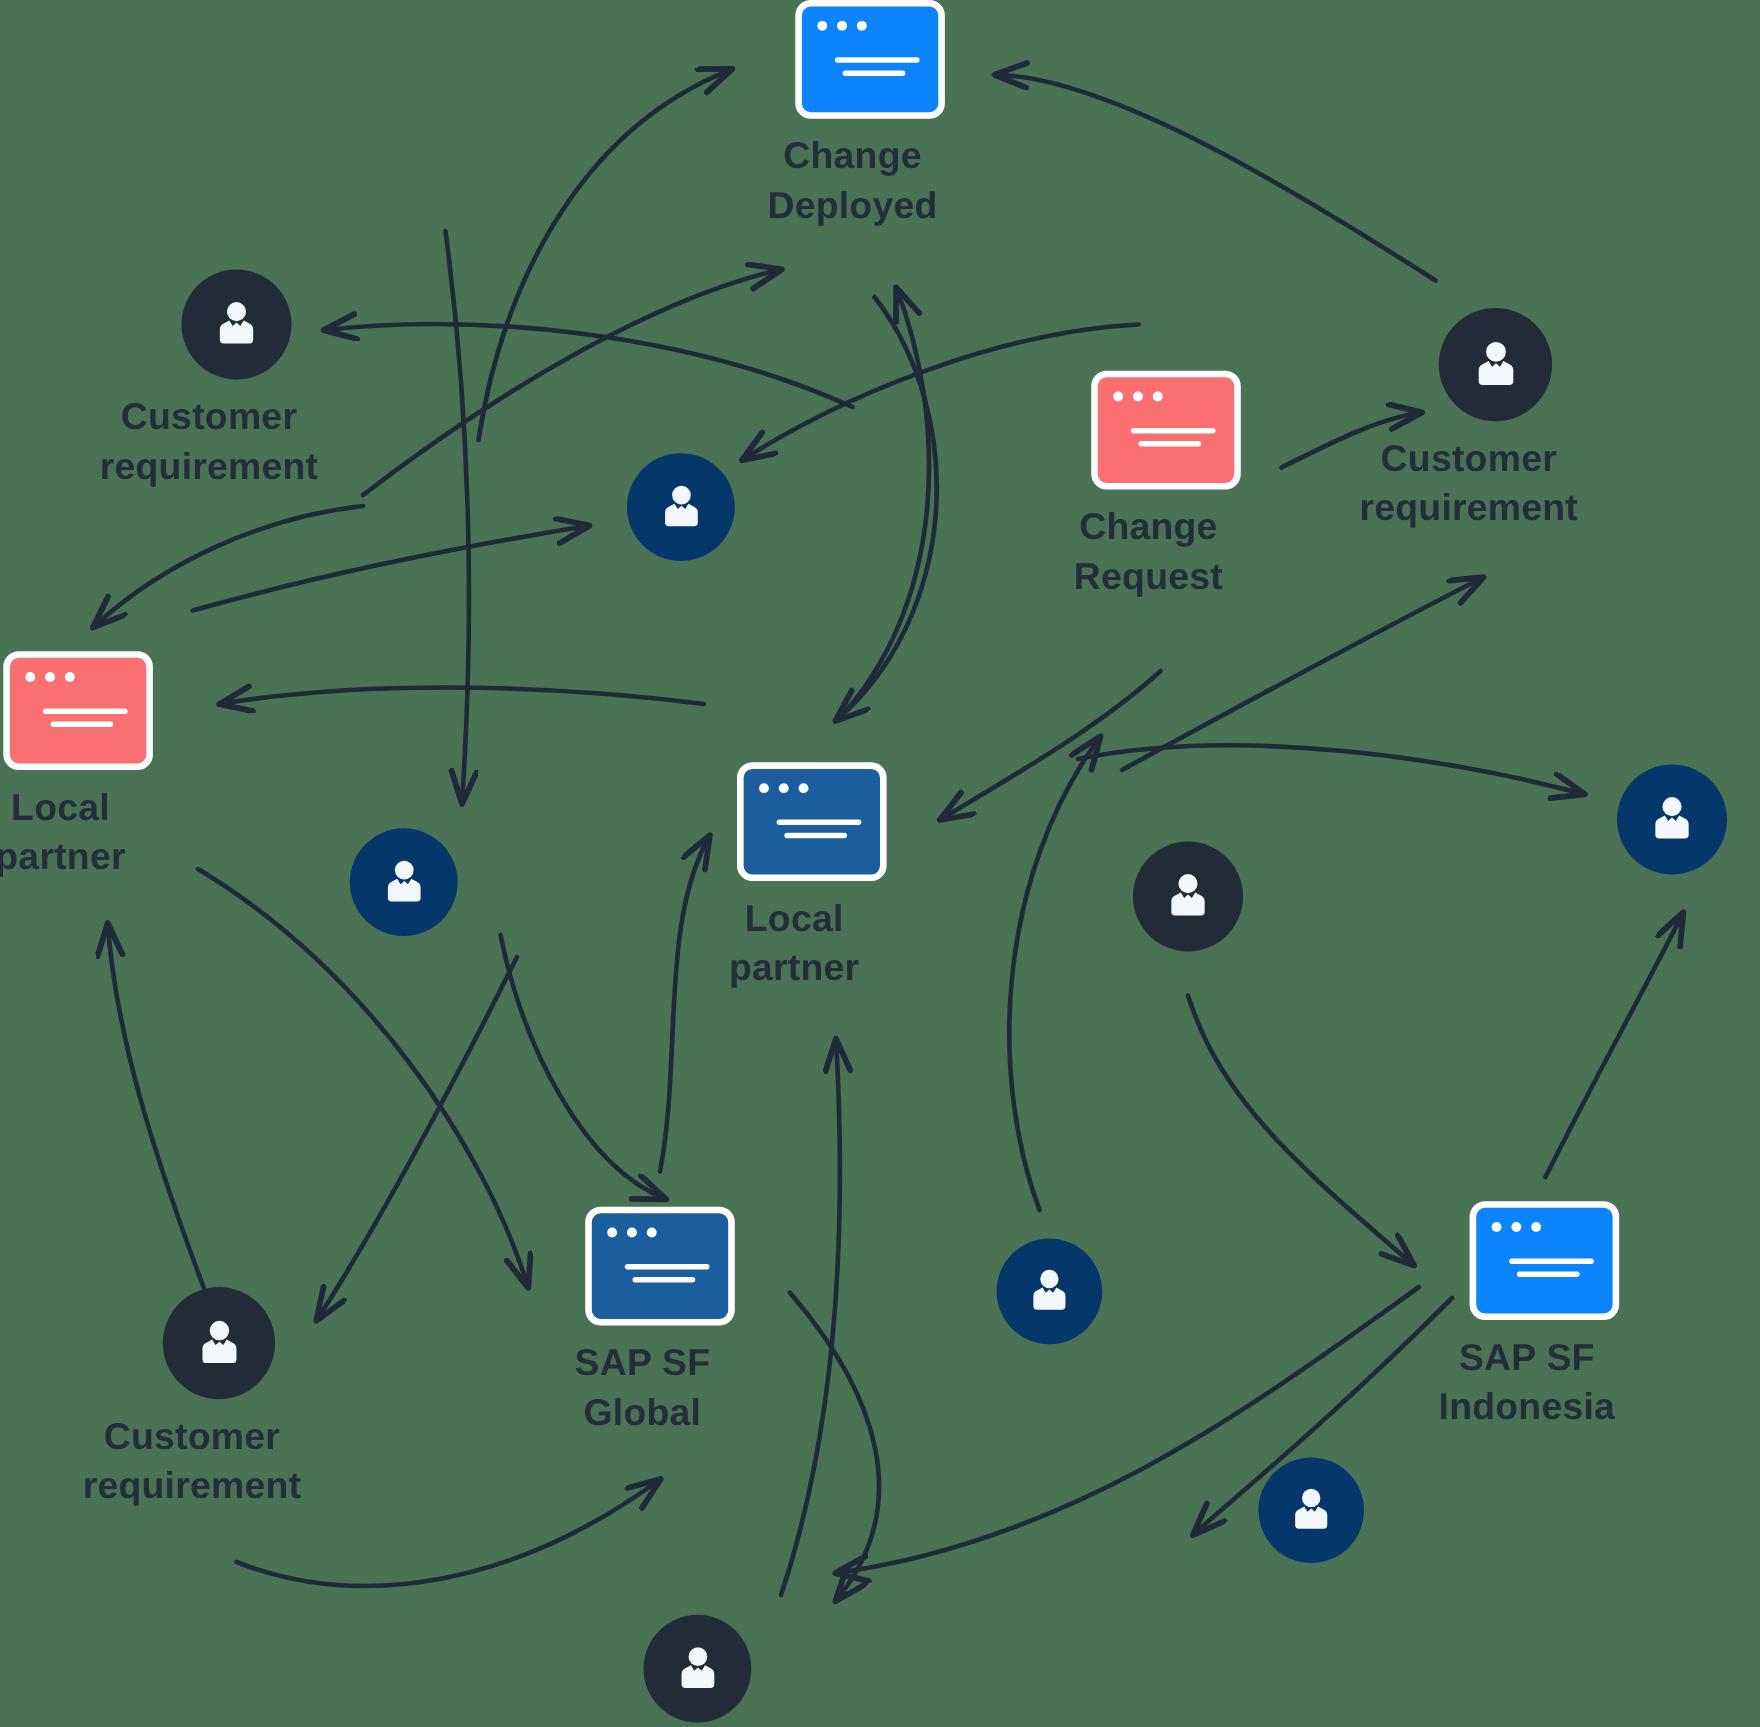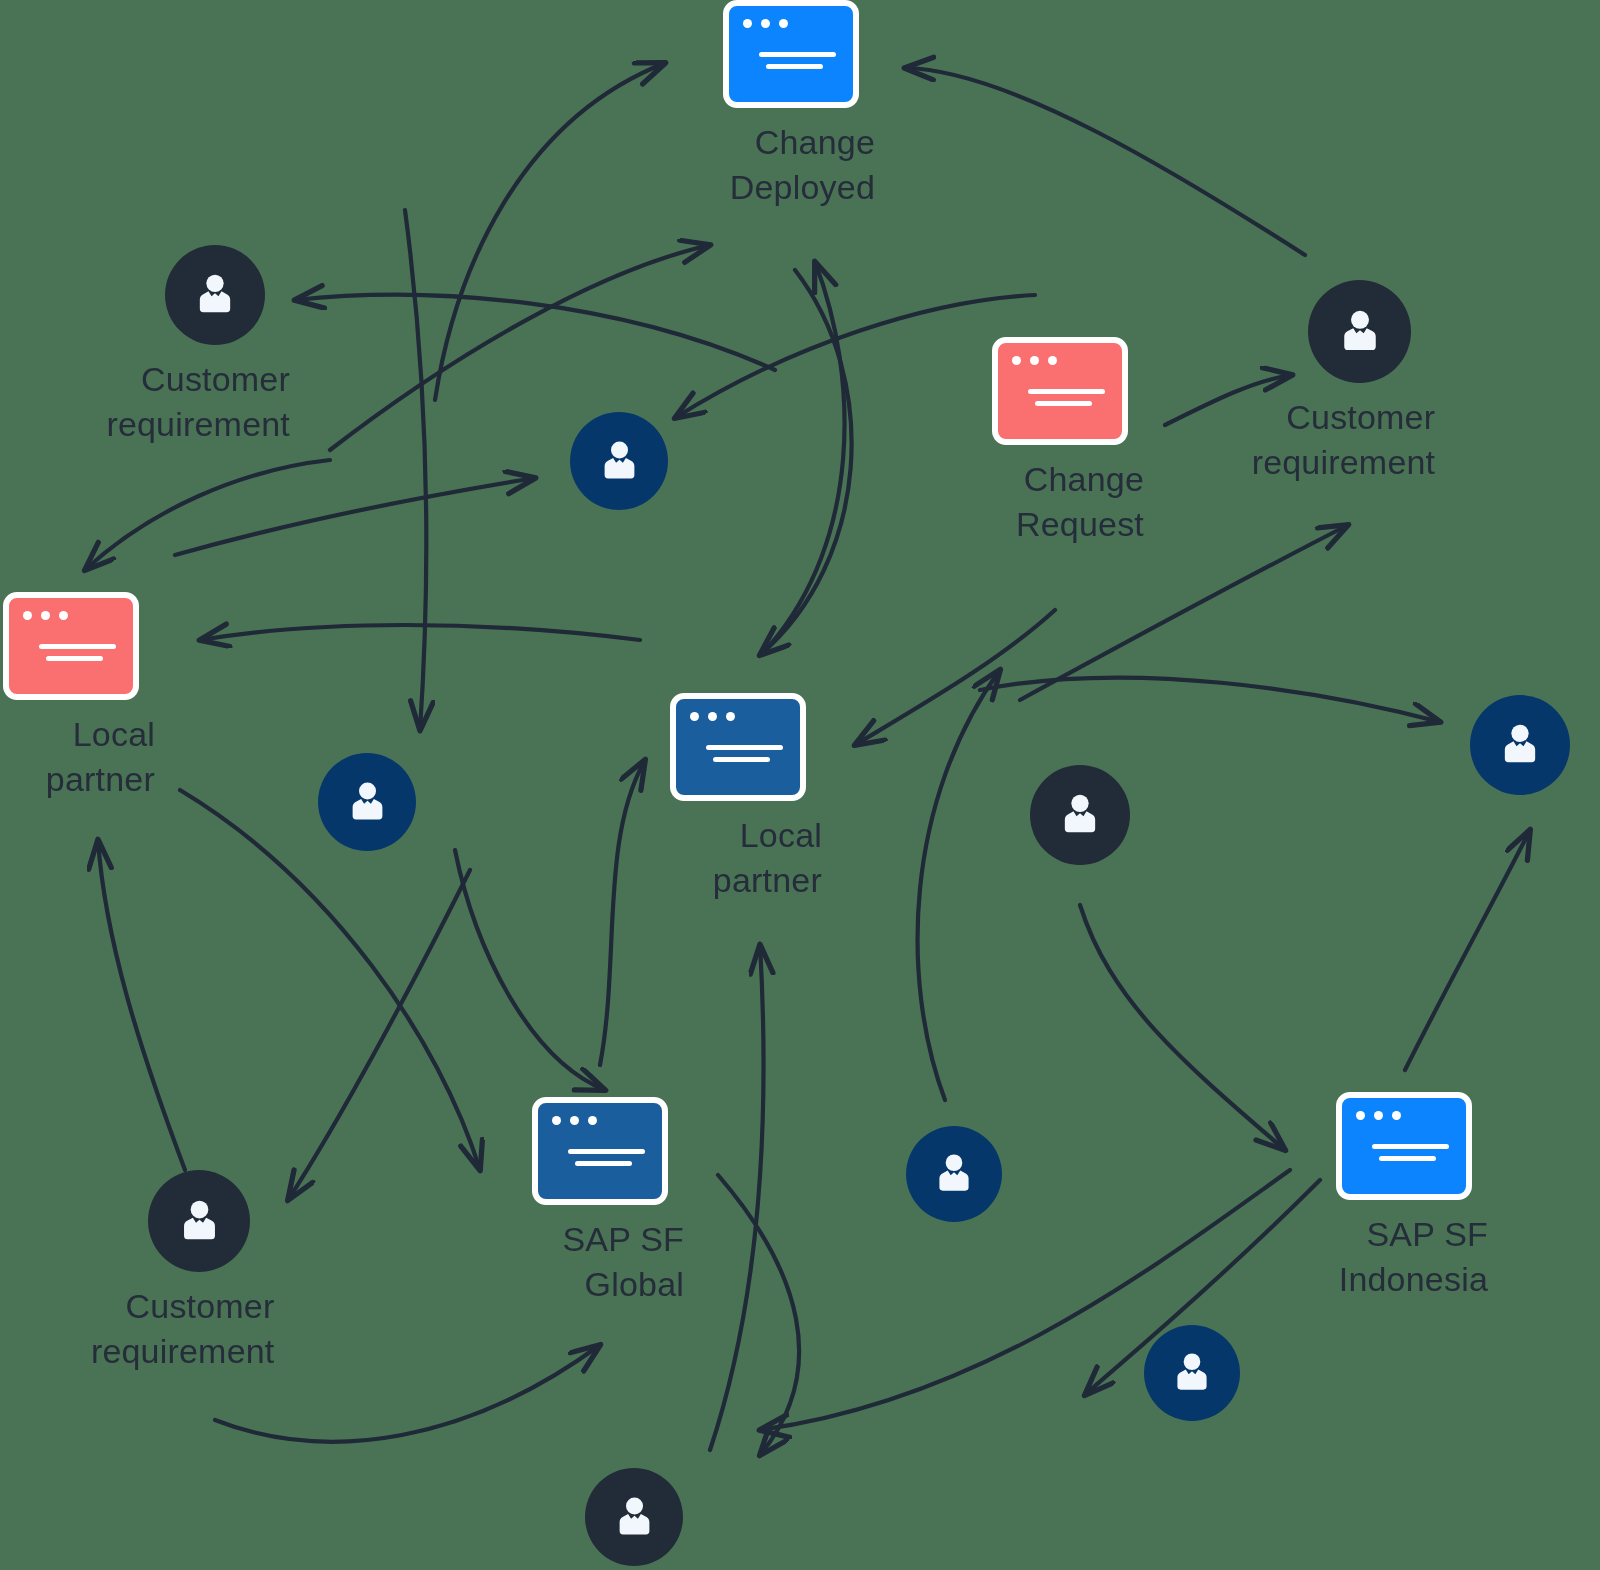--- a/index.html
+++ b/index.html
@@ -7,21 +7,21 @@
   #stage{position:relative;width:1600px;height:1570px;overflow:hidden;}
   #edges{position:absolute;left:0;top:0;width:1600px;height:1570px;pointer-events:none;}
   .node{position:absolute;display:flex;flex-direction:column;align-items:center;}
   .win{width:136px;height:108px;border-radius:14px;border:6px solid #ffffff;box-sizing:border-box;position:relative;}
   .win .dots{position:absolute;left:14px;top:13px;display:flex;gap:9px;}
   .win .dots i{display:block;width:9px;height:9px;border-radius:50%;background:#fff;}
   .win .l1{position:absolute;left:24%;right:14%;top:48%;height:5px;background:#fff;border-radius:3px;}
   .win .l2{position:absolute;left:30%;right:24%;top:60%;height:5px;background:#fff;border-radius:3px;}
   .av{border-radius:50%;display:flex;align-items:center;justify-content:center;}
   .av svg{display:block;}
-  .lbl{margin-top:12px;text-align:right;color:#252c3a;font-size:34px;line-height:1.32;white-space:pre-line;letter-spacing:.2px;}
+  .lbl{margin-top:12px;text-align:center;color:#252c3a;font-size:34px;line-height:1.32;white-space:pre-line;letter-spacing:.2px;font-weight:bold;}
 </style>
 </head>
 <body style="background: rgb(74, 115, 85);">
 
 <div id="stage" style="background: rgb(74, 115, 85);">
   <svg id="edges" viewBox="0 0 1600 1570">
     <defs>
       <marker id="ah" markerWidth="9" markerHeight="9" refX="7.4" refY="3.1" orient="auto" markerUnits="strokeWidth">
         <path d="M0.6,0.4 L7.6,3.1 L0.6,5.8" fill="none" stroke="#1f2937" stroke-width="1.25" stroke-linecap="round" stroke-linejoin="round"></path>
       </marker>

